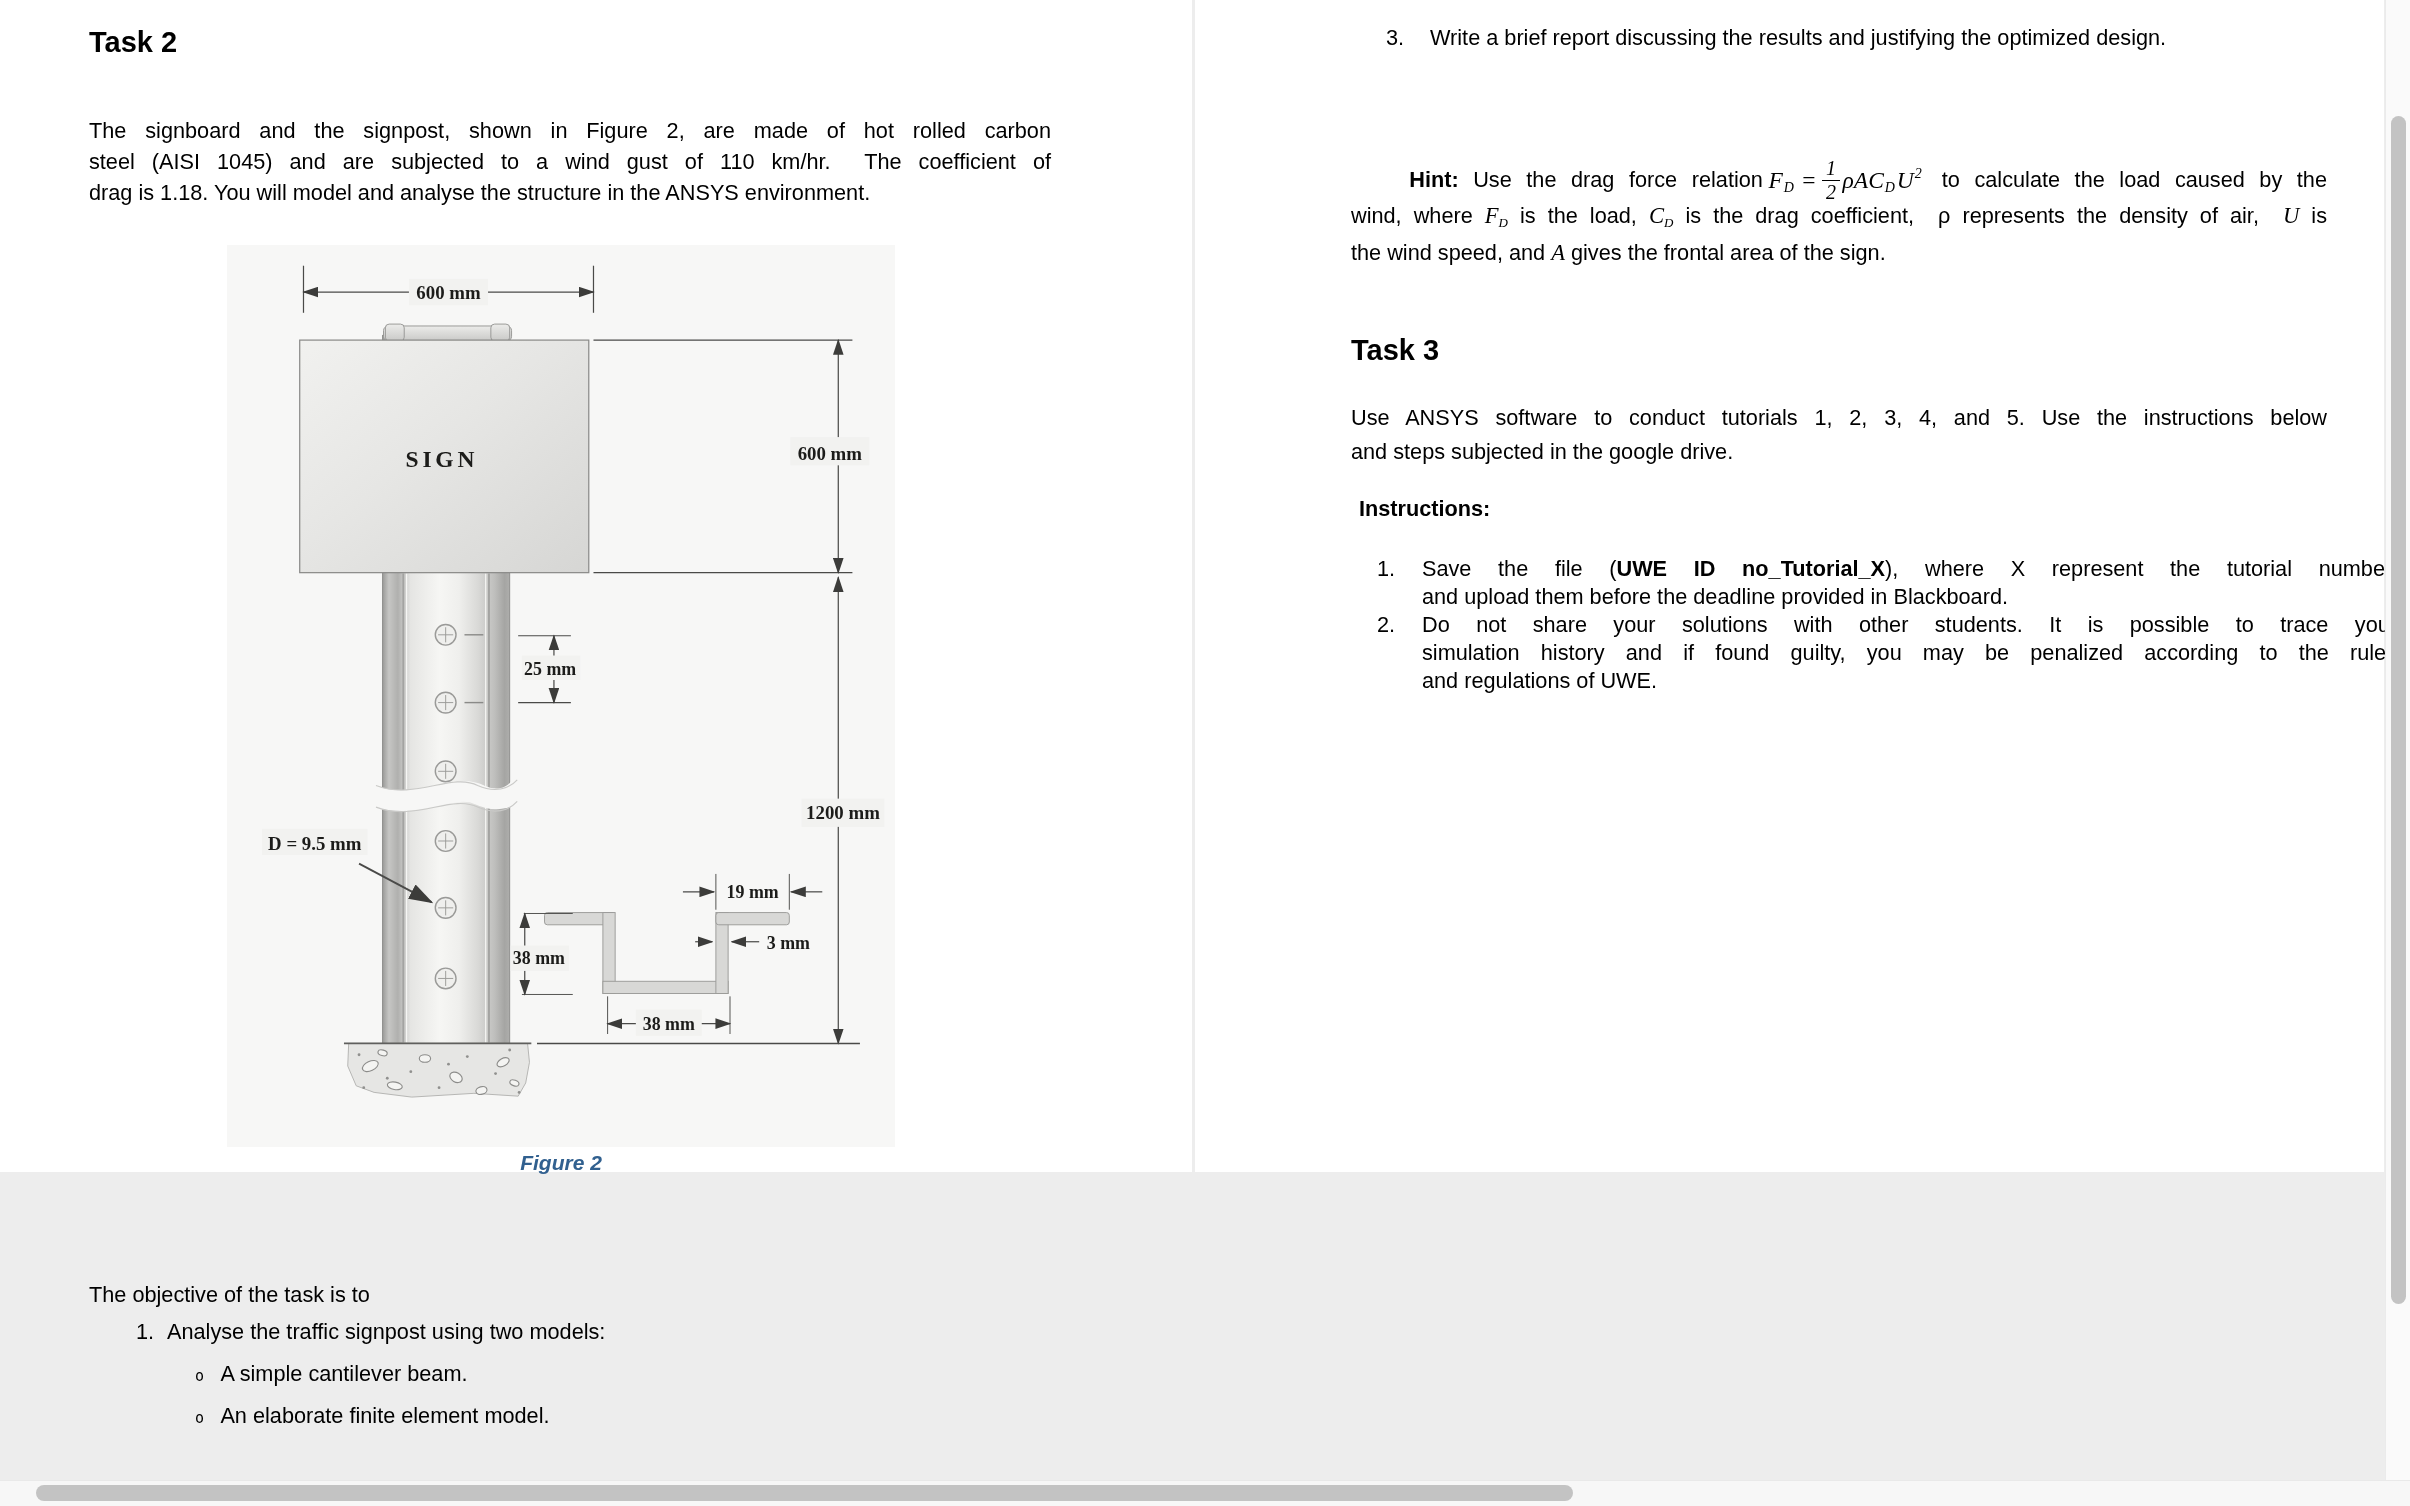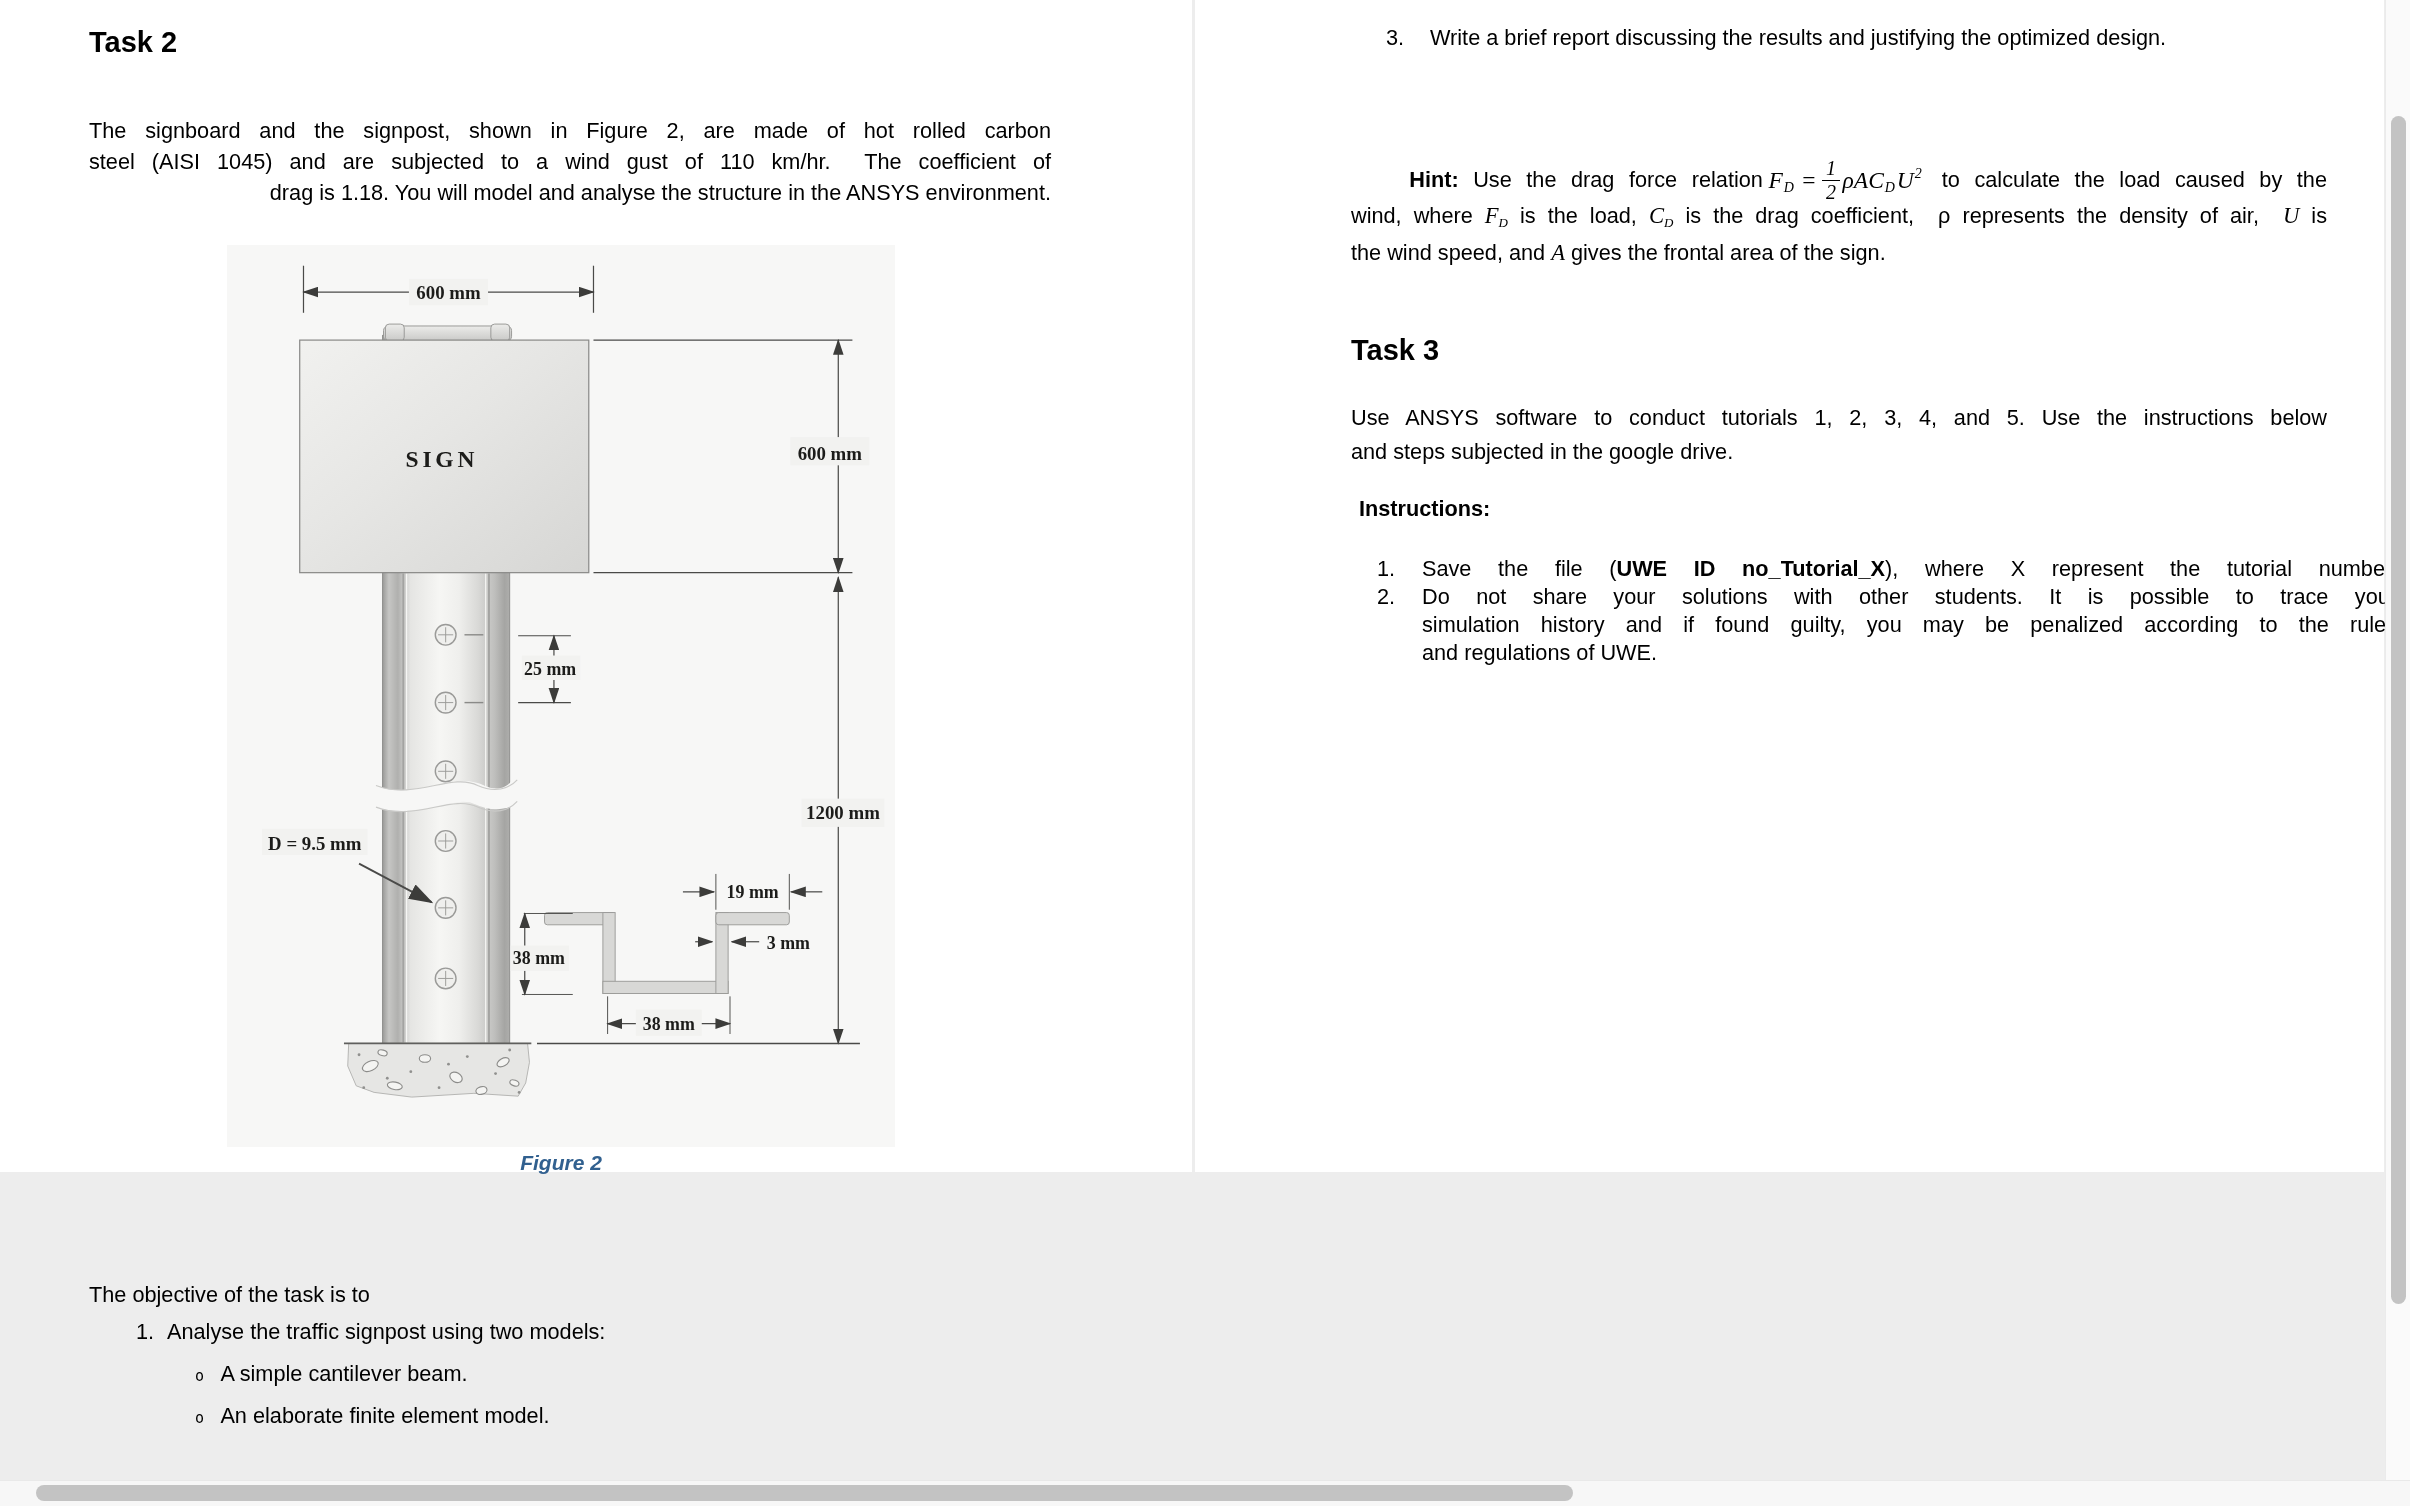--- a/index.html
+++ b/index.html
@@ -42,21 +42,21 @@
 </style>
 </head>
 <body>
 
 <div class="page" id="page-l">
   <div class="abs h1" style="left:89px;top:26px;">Task 2</div>
 
   <div class="abs bt" style="left:89px;top:115px;width:962px;">
     <div class="line stretch" style="height:31px;line-height:31px;">The signboard and the signpost, shown in Figure 2, are made of hot rolled carbon</div>
     <div class="line stretch" style="height:31px;line-height:31px;">steel (AISI 1045) and are subjected to a wind gust of 110 km/hr.  The coefficient of</div>
-    <div class="line" style="height:31px;line-height:31px;text-align:right;">drag is 1.18. You will model and analyse the structure in the ANSYS environment.</div>
+    <div class="line" style="height:31px;line-height:31px;">drag is 1.18. You will model and analyse the structure in the ANSYS environment.</div>
   </div>
 
   <div id="figwrap">
     <svg width="668" height="902" viewBox="0 0 709 958">
       <defs>
         <marker id="arr" viewBox="0 0 12 8" refX="11" refY="4" markerWidth="13" markerHeight="9" orient="auto-start-reverse">
           <path d="M0,0 L12,4 L0,8 Z" fill="#3c3c3a"></path>
         </marker>
         <linearGradient id="poleG" x1="0" y1="0" x2="1" y2="0">
           <stop offset="0" stop-color="#9a9a98"></stop>
@@ -235,20 +235,21 @@
   <div class="abs bt line stretch" style="left:156px;top:405px;width:976px;">Use ANSYS software to conduct tutorials 1, 2, 3, 4, and 5. Use the instructions below</div>
   <div class="abs bt line" style="left:156px;top:439px;width:976px;">and steps subjected in the google drive.</div>
 
   <div class="abs bt" style="left:164px;top:496px;font-weight:bold;">Instructions:</div>
 
   <div class="abs" style="left:156px;top:555px;width:1046px;">
     <div class="ins-item">
       <span class="ins-num">1.</span>
       <div class="ins-text">
         <div class="line stretch"><span>Save the file (</span><b>UWE ID no_Tutorial_X</b><span>), where X represent the tutorial number,</span></div>
+        <div class="line">and upload them before the deadline provided in Blackboard.</div>
       </div>
     </div>
     <div class="ins-item">
       <span class="ins-num">2.</span>
       <div class="ins-text">
         <div class="line stretch">Do not share your solutions with other students. It is possible to trace your</div>
         <div class="line stretch">simulation history and if found guilty, you may be penalized according to the rules</div>
         <div class="line">and regulations of UWE.</div>
       </div>
     </div>

